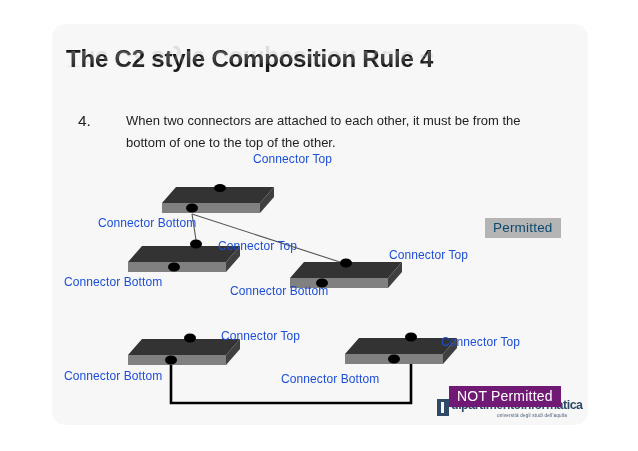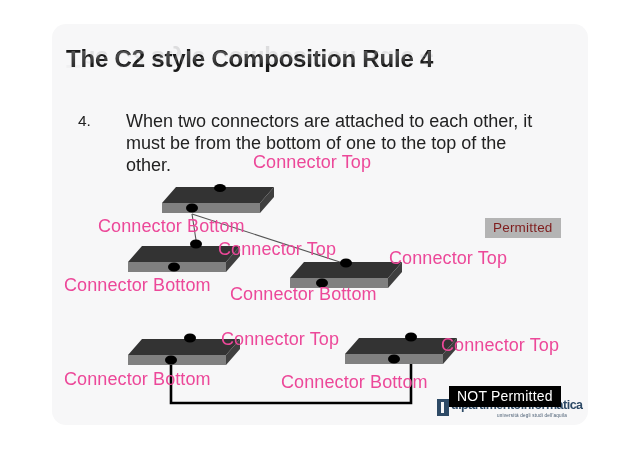--- a/index.html
+++ b/index.html
@@ -66,59 +66,59 @@
     gap: 0px;
   }
   #body-number {
     width: 48px;
     flex: 0 0 48px;
     font-size: 15.5px;
     color: #222;
     line-height: 22px;
   }
   #body-sentence {
-    font-size: 18px;
+    font-size: 13px;
     color: #222;
     line-height: 22px;
   }
   
   #diagram {
     position: absolute;
     left: 0;
     top: 0;
     width: 638px;
     height: 451px;
     pointer-events: none;
   }
   #diagram * { pointer-events: auto; }
 
   .conn-label {
     position: absolute;
-    font-size: 18px;
-    color: #ec4899;
+    font-size: 12px;
+    color: #1d4ed8;
     white-space: nowrap;
     letter-spacing: 0.1px;
   }
   
   #permitted-badge {
     position: absolute;
     left: 485px;
     top: 218px;
     padding: 2px 8px 3px 8px;
     background: #b4b4b4;
-    color: #7f1d1d;
+    color: #0c4a6e;
     font-size: 13.5px;
     letter-spacing: 0.2px;
   }
   #not-permitted-badge {
     position: absolute;
     left: 449px;
     top: 386px;
     padding: 2px 8px 3px 8px;
-    background: #000000;
+    background: #701a75;
     color: #ffffff;
     font-size: 14px;
     letter-spacing: 0.2px;
     z-index: 6;
   }
   
   #logo {
     position: absolute;
     left: 437px;
     top: 398px;

